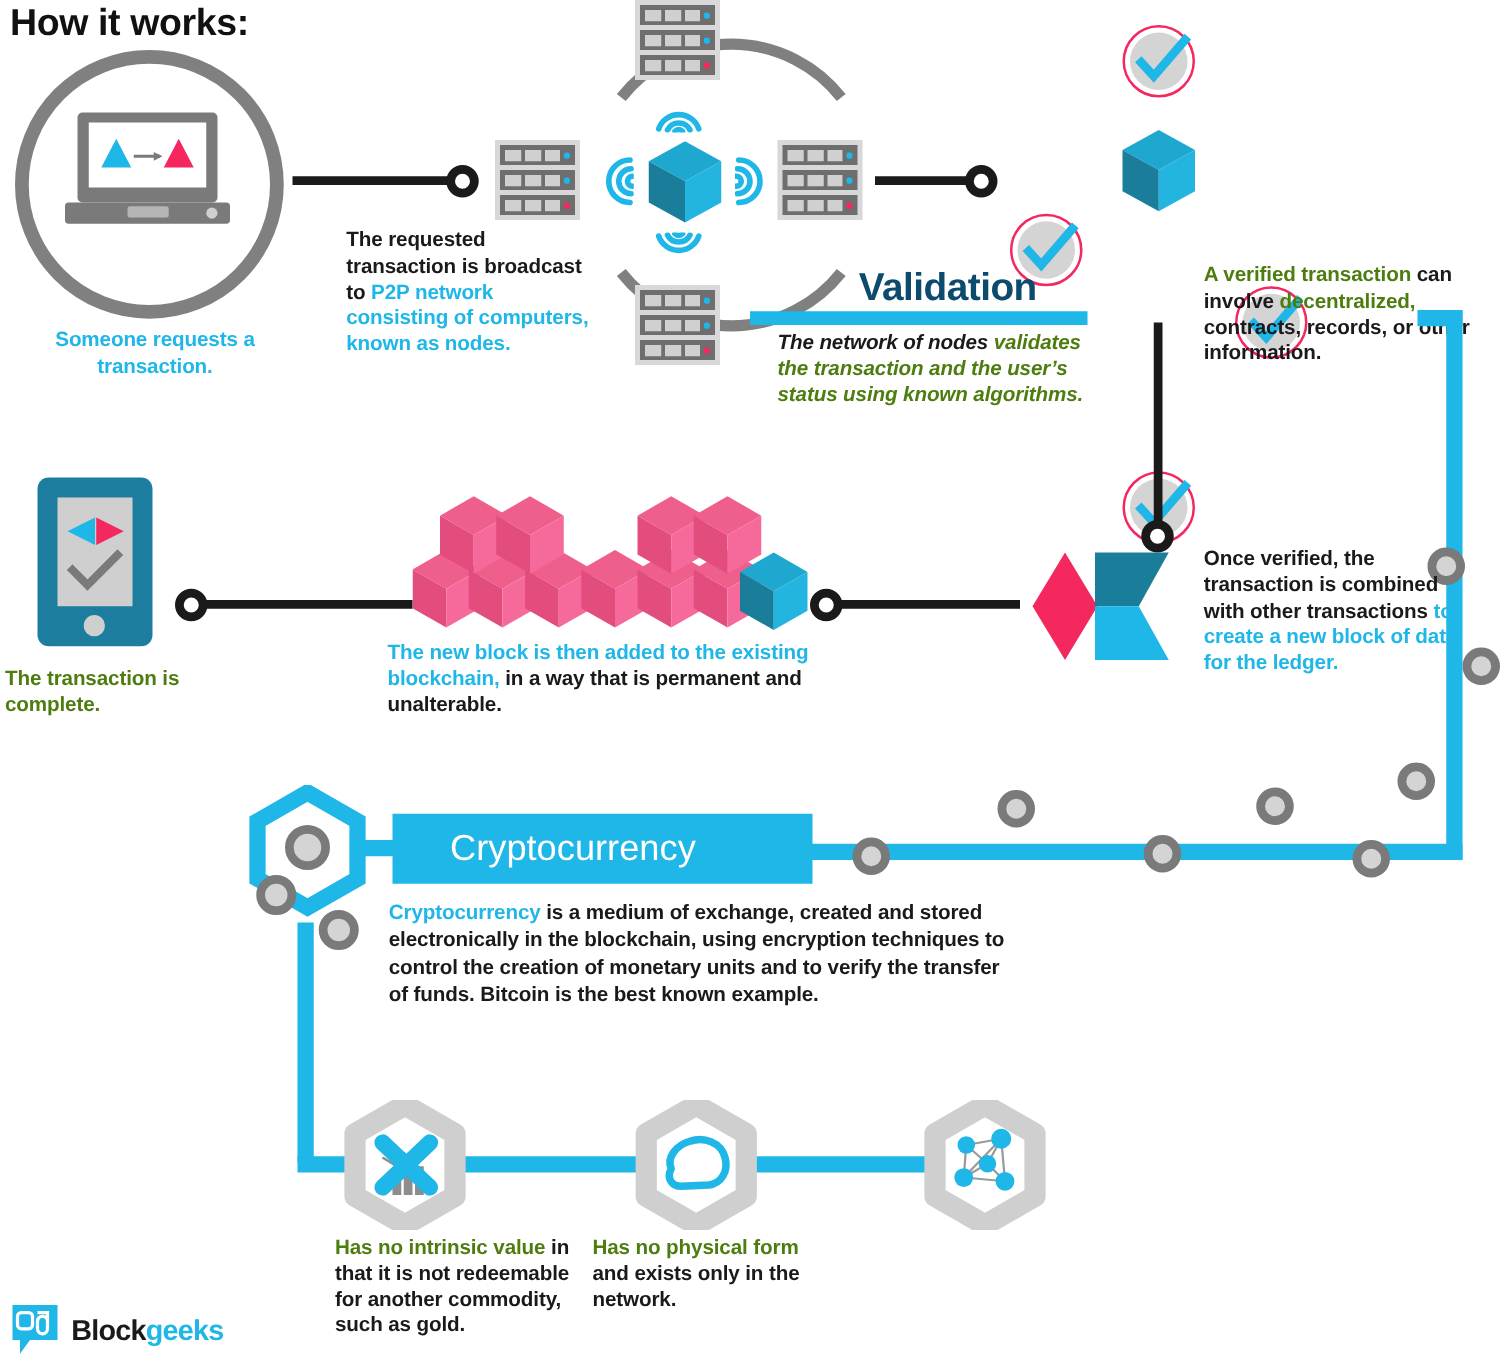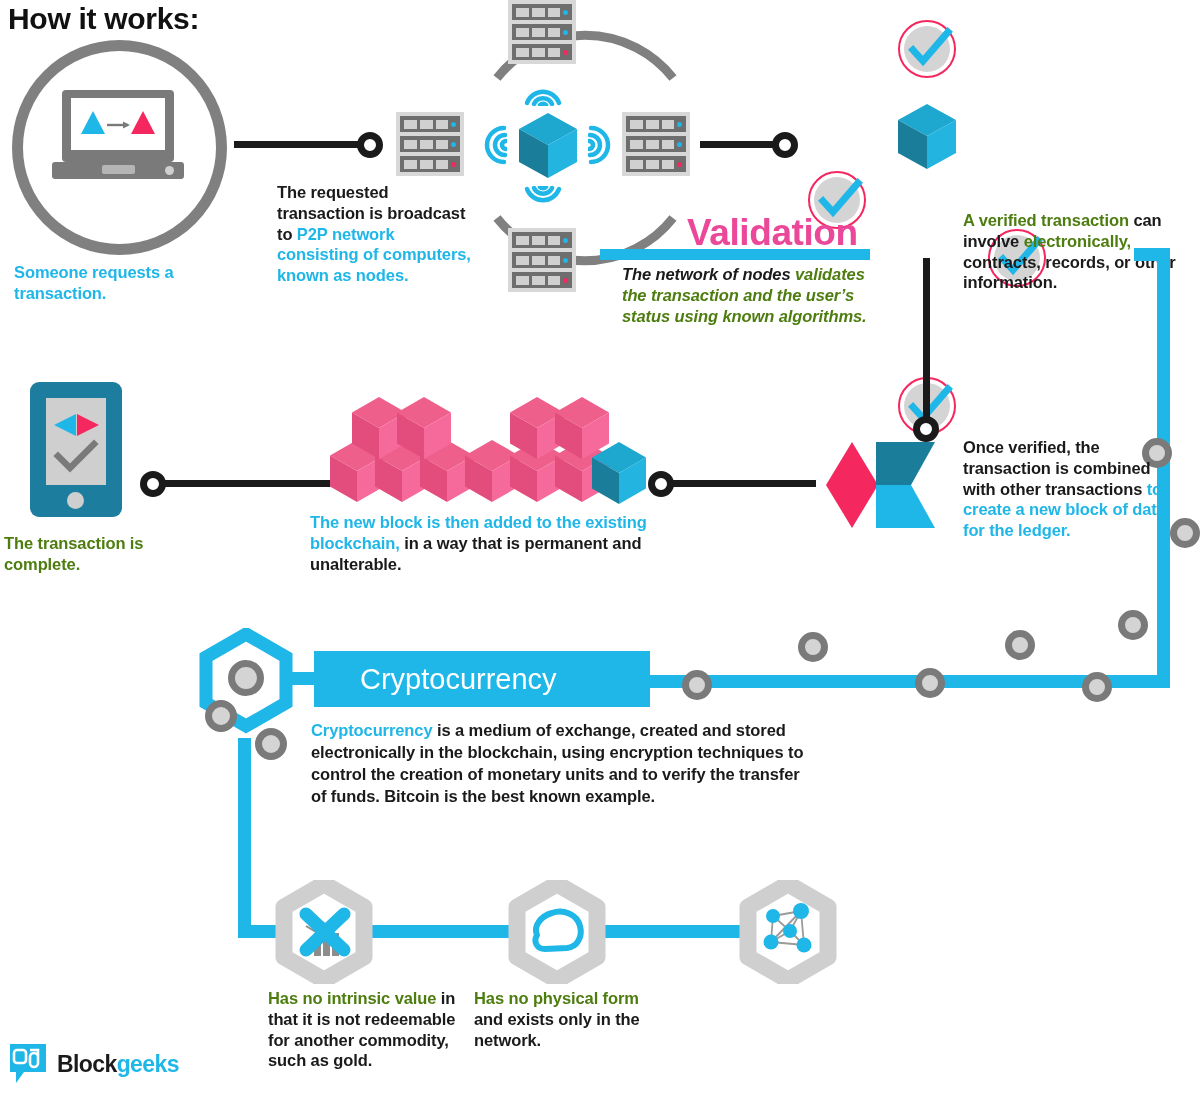--- a/index.html
+++ b/index.html
@@ -15,25 +15,25 @@
 
   
   .title {
     font-size: 30px; font-weight: bold; letter-spacing: -0.3px;
     color: #111;
   }
   .body-txt {
     font-size: 16.5px; font-weight: bold; line-height: 1.26;
     color: #1a1a1a; letter-spacing: -0.1px;
   }
-  .blue  { color: #1fb6e8; }
+  .blue  { color: #1fb6e8; text-align: center; }
   .pink  { color: #4d7c0f; }
   .dark  { color: #1a1a1a; }
   .val-head {
-    font-size: 37px; font-weight: bold; color: #ec4899; letter-spacing: -0.4px;
+    font-size: 31px; font-weight: bold; color: #0c4a6e; letter-spacing: -0.4px;
   }
   .val-rule { height: 11px; background: #1fb6e8; }
   .crypto-banner {
     background: #1fb6e8; color: #fff;
     font-size: 29px; font-weight: normal; letter-spacing: 0px;
     display: flex; align-items: center; padding-left: 46px;
   }
 
   
   .ring-gray {
@@ -273,21 +273,21 @@
     </svg>
   </div>
 
   <div class="abs val-head" style="left:687px; top:212px;">Validation</div>
   <div class="abs val-rule" style="left:600px; top:249px; width:270px;"></div>
   <div class="abs body-txt" style="left:622px; top:264px; width:255px;font-style:italic;">
     <span class="dark">The network of nodes </span><span class="pink">validates the transaction and the user’s status using known algorithms.</span>
   </div>
 
   <div class="abs body-txt" style="left:963px; top:210px; width:215px;">
-    <span class="pink">A verified transaction</span><span class="dark"> can involve </span><span class="pink">electronically,</span><span class="dark"> contracts, records, or other information.</span>
+    <span class="pink">A verified transaction</span><span class="dark"> can involve </span><span class="pink">decentralized,</span><span class="dark"> contracts, records, or other information.</span>
   </div>
 
   <div class="abs wire" style="left:923px; top:258px; width:7px; height:170px;"></div>
   <div class="abs node-dot" style="left:913px; top:416px; width:26px; height:26px;"></div>
 
   <div class="abs blue-wire" style="left:1157px; top:248px; width:13px; height:440px;"></div>
 
   <div class="abs blue-wire" style="left:1134px; top:248px; width:36px; height:13px;"></div>
 
   <div class="abs blue-wire" style="left:648px; top:675px; width:522px; height:13px;"></div>

